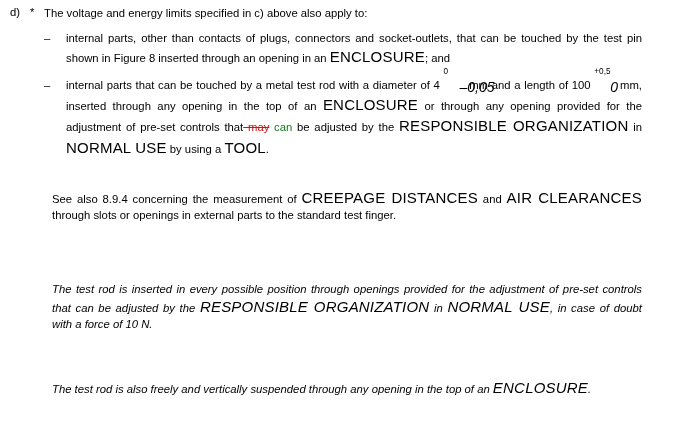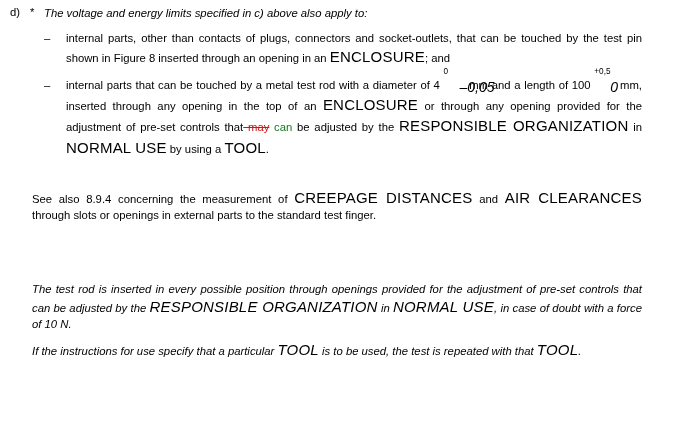--- a/index.html
+++ b/index.html
@@ -35,21 +35,20 @@
     width: 20px;
     flex: 0 0 20px;
   }
   .item-d .star {
     width: 14px;
     flex: 0 0 14px;
   }
   .item-d .text {
     flex: 1 1 auto;
     line-height: 1.32;
-    font-style: italic;
   }
   
   .dash-list {
     position: absolute;
     left: 44px;
     top: 30px;
     right: 38px;
   }
   .dash-item {
     display: flex;
@@ -97,21 +96,21 @@
   .strike {
     text-decoration: line-through;
     color: #d01414;
   }
   .green {
     color: #0f7a18;
   }
   
   .para {
     position: absolute;
-    left: 32px;
+    left: 52px;
     right: 38px;
     line-height: 1.33;
     text-align: justify;
   }
   .para.italic {
     font-style: italic;
   }
   .p-see { top: 188px; }
   .p-compliance { top: 232px; }
   .p-testrod { top: 282px; }
@@ -141,16 +140,16 @@
       <span class="body"><span>internal parts that can be touched by a metal test rod with a diameter of 4 </span><span class="tol"><span class="up">0</span><span class="lo">–0,05</span></span><span> mm and a length of 100 </span><span class="tol"><span class="up">+0,5</span><span class="lo">0</span></span><span> mm, inserted through any opening in the top of an </span><span class="smallcaps">ENCLOSURE</span><span> or through any opening provided for the adjustment of pre-set controls that</span><span class="strike"> may</span><span class="green"> can</span><span> be adjusted by the </span><span class="smallcaps">RESPONSIBLE ORGANIZATION</span><span> in </span><span class="smallcaps">NORMAL USE</span><span> by using a </span><span class="smallcaps">TOOL</span><span>.</span></span>
     </div>
 
   </div>
 
   <div class="para p-see"><span>See also 8.9.4 concerning the measurement of </span><span class="smallcaps">CREEPAGE DISTANCES</span><span> and </span><span class="smallcaps">AIR CLEARANCES</span><span> through slots or openings in external parts to the standard test finger.</span></div>
 
 
   <div class="para italic p-testrod"><span>The test rod is inserted in every possible position through openings provided for the adjustment of pre-set controls that can be adjusted by the </span><span class="smallcaps">RESPONSIBLE ORGANIZATION</span><span> in </span><span class="smallcaps">NORMAL USE</span><span>, in case of doubt with a force of 10 N.</span></div>
 
-  <div class="para italic p-instructions"><span>If the instructions for use specify that a particular </span><span class="smallcaps">TOOL</span><span> is to be used, the test is repeated with that </span><span class="smallcaps">TOOL</span><span>.</span></div>
 
+  <div class="para italic p-freely"><span>The test rod is also freely and vertically suspended through any opening in the top of an </span><span class="smallcaps">ENCLOSURE</span><span>.</span></div>
 
 </div>
 
 </body></html>

